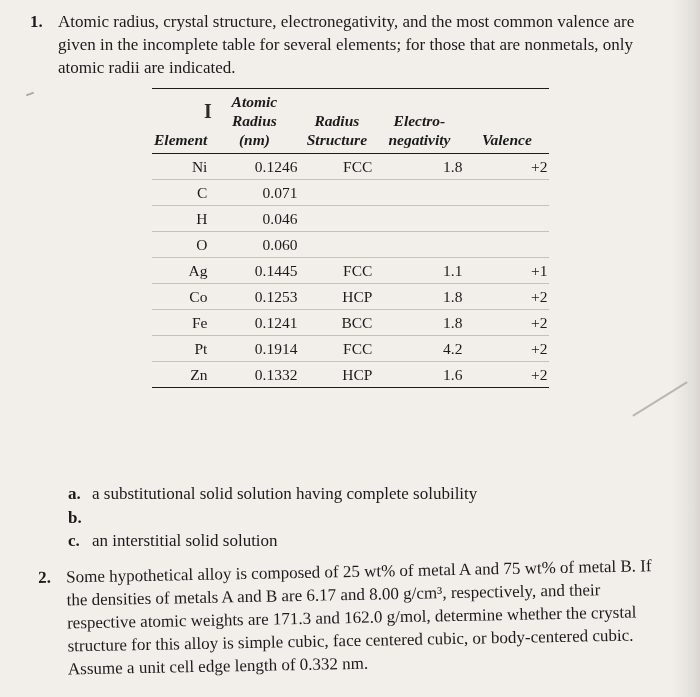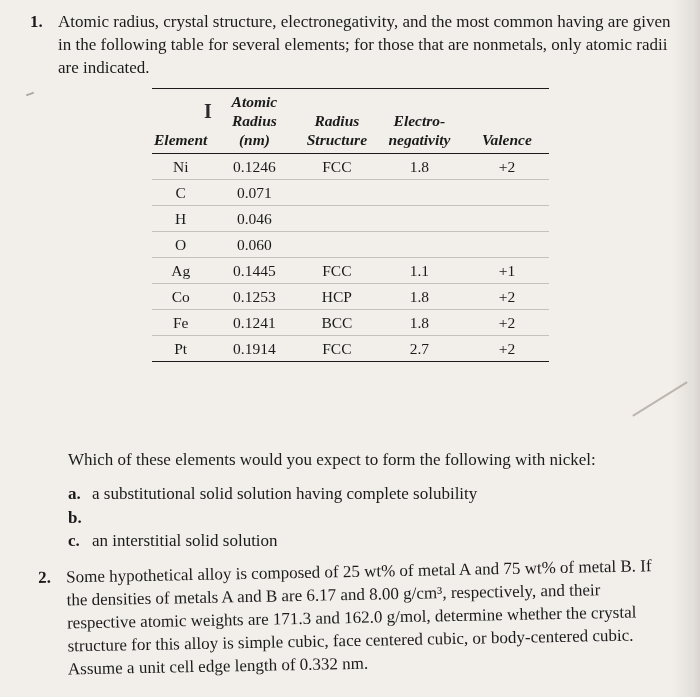--- a/index.html
+++ b/index.html
@@ -39,21 +39,21 @@
     font-weight: bold;
     font-style: italic;
     vertical-align: bottom;
     text-align: center;
     padding: 3px 2px 4px 2px;
     border-bottom: 1.6px solid #1b1b1b;
     line-height: 19px;
   }
   th span { display: block; }
   td {
-    text-align: center;
+    text-align: right;
     padding: 2px 2px;
     height: 21px;
     border-bottom: 1px solid #c6c1ba;
     line-height: 21px;
   }
   tbody tr:last-child td { border-bottom: none; }
 
   .question {
     font-size: 17px;
     line-height: 23px;
@@ -102,21 +102,21 @@
 <body>
 
 <div class="page">
 
   <div class="margin-dash"></div>
   <span class="cursor-mark">I</span>
   <div class="pencil-mark"></div>
 
   <div class="block prob" style="left:30px; top:10px; width:642px;">
     <span class="num">1.</span>
-    <span class="txt">Atomic radius, crystal structure, electronegativity, and the most common having are given in the following table for several elements; for those that are nonmetals, only atomic radii are indicated.</span>
+    <span class="txt">Atomic radius, crystal structure, electronegativity, and the most common valence are given in the incomplete table for several elements; for those that are nonmetals, only atomic radii are indicated.</span>
   </div>
 
   <div class="tbl-wrap">
     <table>
       <colgroup>
         <col style="width:53px;">
         <col style="width:90px;">
         <col style="width:75px;">
         <col style="width:90px;">
         <col style="width:85px;">
@@ -191,28 +191,34 @@
             <td>Fe</td>
             <td>0.1241</td>
             <td>BCC</td>
             <td>1.8</td>
             <td>+2</td>
           </tr>
           <tr>
             <td>Pt</td>
             <td>0.1914</td>
             <td>FCC</td>
-            <td>2.7</td>
+            <td>4.2</td>
+            <td>+2</td>
+          </tr>
+          <tr>
+            <td>Zn</td>
+            <td>0.1332</td>
+            <td>HCP</td>
+            <td>1.6</td>
             <td>+2</td>
           </tr>
         </tbody>
     </table>
   </div>
 
-  <div class="block question" style="left:68px; top:448px; width:600px;">Which of these elements would you expect to form the following with nickel:</div>
 
   <div class="block options" style="left:68px; top:482px; width:560px;">
     <div class="opt">
       <span class="lbl">a.</span>
       <span>a substitutional solid solution having complete solubility</span>
     </div>
     <div class="opt">
       <span class="lbl">b.</span>
     </div>
     <div class="opt">

